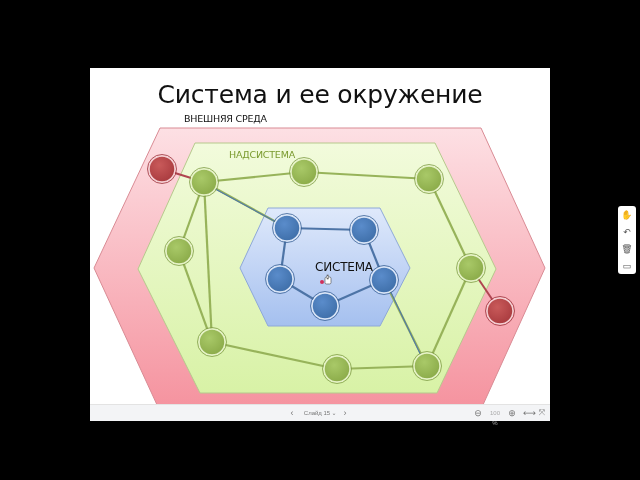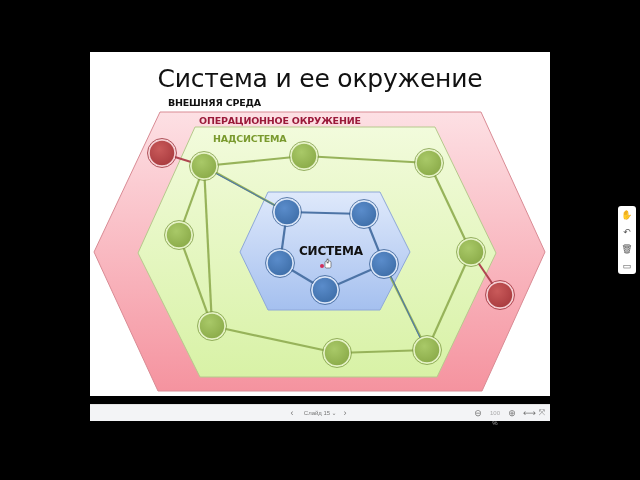--- a/index.html
+++ b/index.html
@@ -1,20 +1,20 @@
 <!DOCTYPE html>
 <html><head>
 <meta charset="utf-8">
 <style>
   html, body { margin:0; padding:0; background:#000; }
   body { width:640px; height:480px; position:relative; overflow:hidden; font-family:"Liberation Sans", sans-serif; }
-  .slide { position:absolute; left:90px; top:52px; width:460px; height:344px; background:#ffffff; }
+  .slide { position:absolute; left:90px; top:68px; width:460px; height:344px; background:#ffffff; }
   .slide-title { position:absolute; left:0; top:12px; width:100%; text-align:center; font-size:25px; color:#111; font-family:"DejaVu Sans", sans-serif; font-weight:normal; letter-spacing:-0.2px; }
   svg.diagram { position:absolute; left:0; top:0; }
-  .label { position:absolute; font-family:"DejaVu Sans", sans-serif; font-weight:bold; font-size:9.5px; white-space:nowrap; letter-spacing:-0.2px; }
+  .label { position:absolute; font-family:"DejaVu Sans", sans-serif; font-weight:normal; font-size:9.5px; white-space:nowrap; letter-spacing:-0.2px;margin-left:16px; }
   .lbl-env { left:78px; top:45px; color:#111; }
   .lbl-op { left:109px; top:63px; color:#9a1a3a; }
   .lbl-super { left:123px; top:81px; color:#7a9a2e; }
   .lbl-system { left:209px; top:192px; color:#111; font-size:12px; }
   .bottombar { position:absolute; left:90px; top:404px; width:460px; height:16px; background:#f3f4f6; border-top:1px solid #e3e3e3; font-size:6px; color:#777; }
   .bb-item { position:absolute; top:3px; height:10px; line-height:10px; text-align:center; }
   .prev { left:198px; width:8px; font-size:9px; }
   .slide-ind { left:212px; width:30px; }
   .chev { left:240px; width:8px; font-size:6px; }
   .next { left:251px; width:8px; font-size:9px; }
@@ -144,21 +144,20 @@
     </g>
 
     <circle cx="232" cy="214" r="2" fill="#d0305a"></circle>
     <g transform="translate(235,207)">
       <rect x="0" y="2" width="6" height="7" rx="1.5" fill="#fff" stroke="#444" stroke-width="0.6"></rect>
       <rect x="2" y="0" width="1.6" height="4" fill="#fff" stroke="#444" stroke-width="0.5"></rect>
     </g>
   </svg>
 
   <div class="label lbl-env">ВНЕШНЯЯ СРЕДА</div>
-  <div class="label lbl-op">ОПЕРАЦИОННОЕ ОКРУЖЕНИЕ</div>
   <div class="label lbl-super">НАДСИСТЕМА</div>
   <div class="label lbl-system">СИСТЕМА</div>
 </div>
 
 <div class="bottombar">
   <div class="bb-item prev">‹</div>
   <div class="bb-item slide-ind">Слайд 15</div>
   <div class="bb-item chev">⌄</div>
   <div class="bb-item next">›</div>
   <div class="bb-item zoom-out">⊖</div>

